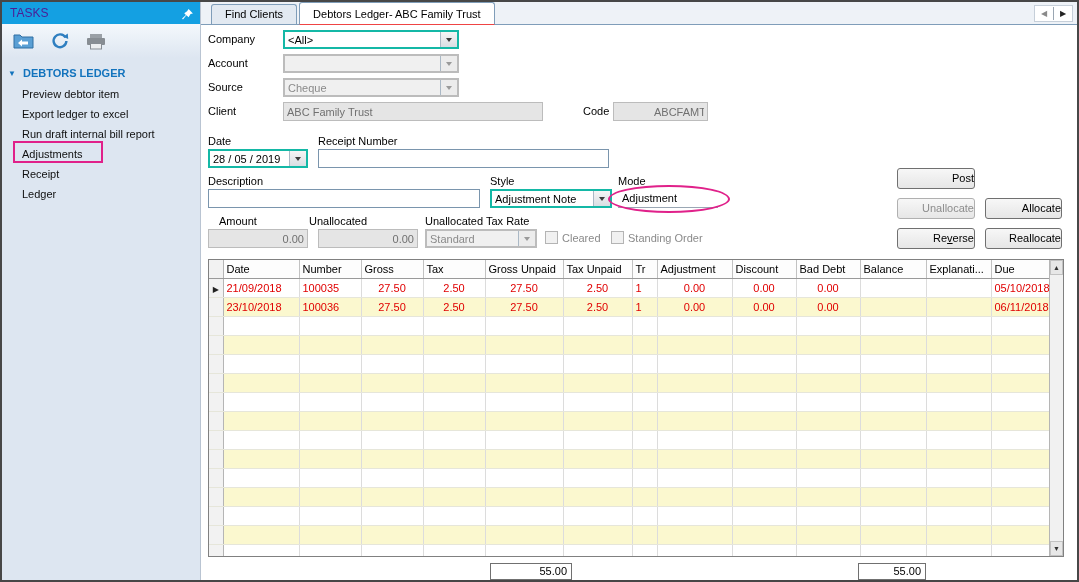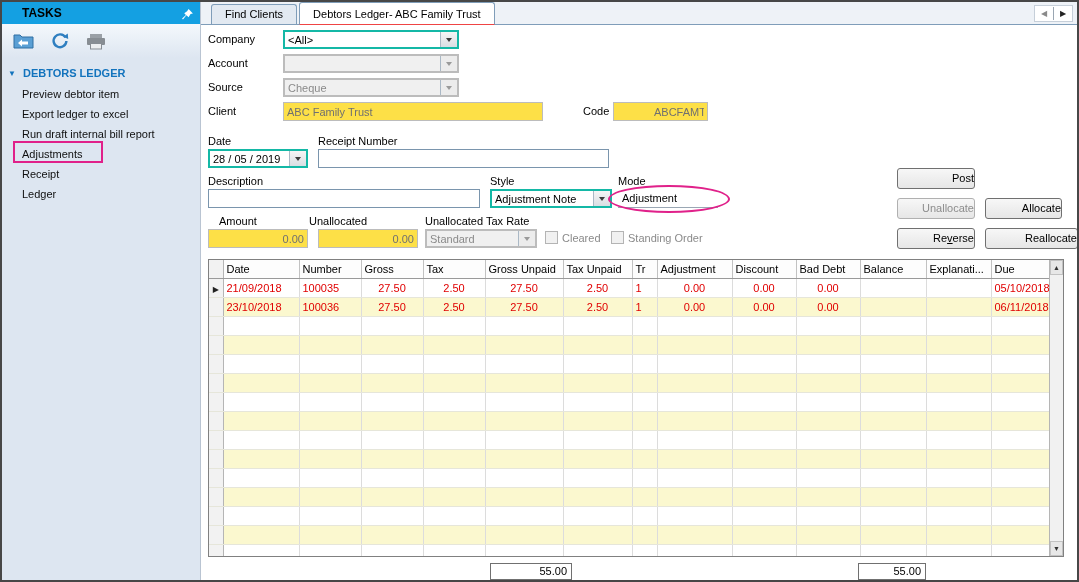--- a/index.html
+++ b/index.html
@@ -2,21 +2,21 @@
 <html><head>
 <meta charset="utf-8">
 <style>
   *{box-sizing:border-box;margin:0;padding:0}
   html,body{width:1079px;height:582px}
   body{font-family:"Liberation Sans",sans-serif;font-size:11px;background:#fff;position:relative;overflow:hidden}
   .window{position:absolute;inset:0;border:2px solid #474747;background:#fff;overflow:hidden}
 
   
   .sidebar{position:absolute;left:0;top:0;width:199px;height:100%;background:#dde6f1;border-right:1px solid #b9c4d2}
-  .sidebar-header{height:22px;background:#14a0e2;color:#000000;font-weight:bold;font-size:12px;line-height:22px;padding-left:20px;position:relative}
+  .sidebar-header{height:22px;background:#14a0e2;color:#4c1d95;font-weight:normal;font-size:12px;line-height:22px;padding-left:8px;position:relative}
   .pin{position:absolute;right:5px;top:4px;width:14px;height:14px}
   .sidebar-toolbar{height:34px;display:flex;align-items:center;gap:12px;padding-left:10px;background:linear-gradient(#f4f8fc,#dde6f1)}
   .tool{width:24px;height:20px;display:flex;align-items:center;justify-content:center;cursor:pointer}
   .sidebar-section{padding:9px 0 5px 6px;color:#1273bd;font-weight:bold;font-size:11px;cursor:pointer}
   .sidebar-section .tri-down{font-size:8px;margin-right:4px;position:relative;top:-1px}
   .sidebar-item{height:20px;line-height:20px;padding-left:20px;color:#101010;cursor:pointer;white-space:nowrap}
   .annot-rect{position:absolute;border:2px solid #e0218a;pointer-events:none;z-index:6}
 
   
   .main{position:absolute;left:199px;top:0;right:0;bottom:0;background:#fff}
@@ -24,21 +24,21 @@
   .tab{height:20px;line-height:19px;padding:0 13px;border:1px solid #7f9db9;border-bottom:none;border-radius:3px 3px 0 0;background:#e2e9f1;margin-right:2px;cursor:pointer;white-space:nowrap}
   .tab.active{height:23px;line-height:22px;background:#fff;z-index:2;margin-bottom:-1px;border-bottom:1px solid #ef4444}
   .tabnav{position:absolute;right:4px;top:3px;height:17px;display:flex;align-items:center;background:#fff;border:1px solid #c6cfd9;padding:0 2px}
   .tabnav .nav{width:14px;text-align:center;font-size:8px;cursor:pointer;line-height:15px}
   .tabnav .sep{width:1px;height:13px;background:#9aa6b2;margin:0 2px}
 
   
   .content{position:absolute;left:0;top:23px;right:0;bottom:0;background:#fff}
   .lbl{position:absolute;white-space:nowrap;color:#000;line-height:13px}
   .input{position:absolute;height:19px;border:1px solid #7a95ad;background:#fff;font:11px "Liberation Sans",sans-serif;padding:0 3px;color:#000}
-  .input.disabled{background:#fde047;color:#707070;border-color:#bcbcbc}
+  .input.disabled{background:#e5e5e5;color:#707070;border-color:#bcbcbc}
   .input.num{text-align:right}
   .combo{position:absolute;height:19px;border:2px solid #14b8a6;background:#fff;display:flex;cursor:pointer}
   .combo-val{flex:1;line-height:17px;padding-left:3px;overflow:hidden;white-space:nowrap;color:#000}
   .combo-btn{width:17px;background:linear-gradient(#f5f5f5,#d9dee3);border-left:1px solid #aab8c5;display:flex;align-items:center;justify-content:center}
   .tri{width:0;height:0;border-left:3.5px solid transparent;border-right:3.5px solid transparent;border-top:4px solid #3c3c3c}
   .combo.disabled{background:#f0f0f0;border-color:#bcbcbc;cursor:default}
   .combo.disabled .combo-val{color:#8a8a8a}
   .combo.disabled .combo-btn{background:#ececec}
   .combo.disabled .tri{border-top-color:#9a9a9a}
   .mode-box{position:absolute;height:19px;line-height:18px;padding-left:4px;border-bottom:1px solid #9aa7b4;color:#000}
@@ -197,21 +197,21 @@
       </div>
       <div class="cbx" style="left:410px;top:206px">
         <span class="box"></span>
         <span>Standing Order</span>
       </div>
 
       <div class="btn" style="left:696px;top:143px;width:78px">Post</div>
       <div class="btn disabled" style="left:696px;top:173px;width:78px">Unallocate</div>
       <div class="btn" style="left:784px;top:173px;width:77px">Allocate</div>
       <div class="btn" style="left:696px;top:203px;width:78px"><span>Re</span><u>v</u><span>erse</span></div>
-      <div class="btn" style="left:784px;top:203px;width:93px">Reallocate</div>
+      <div class="btn" style="left:784px;top:203px;width:77px">Reallocate</div>
 
       <div class="grid" style="left:7px;top:234px;width:856px;height:298px">
         <table class="grid-table">
           <colgroup>
             <col style="width:14px">
               <col style="width:76px">
               <col style="width:62px">
               <col style="width:62px">
               <col style="width:62px">
             <col style="width:78px">

